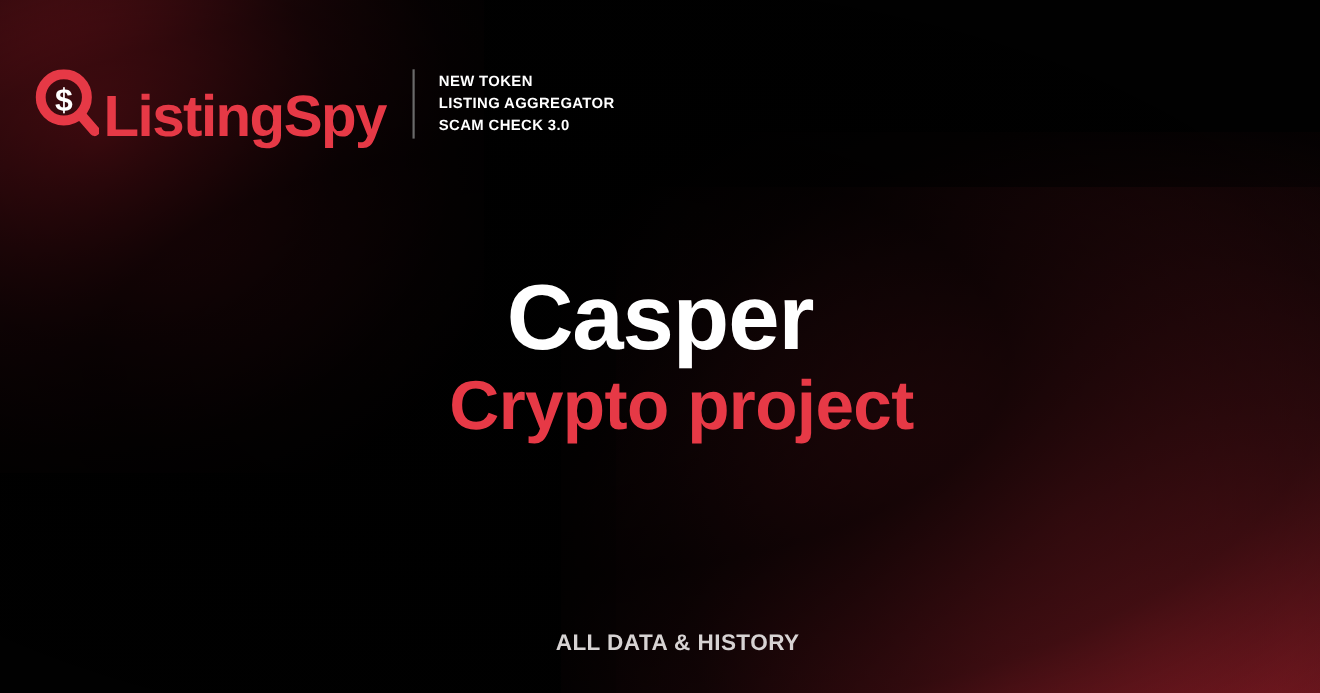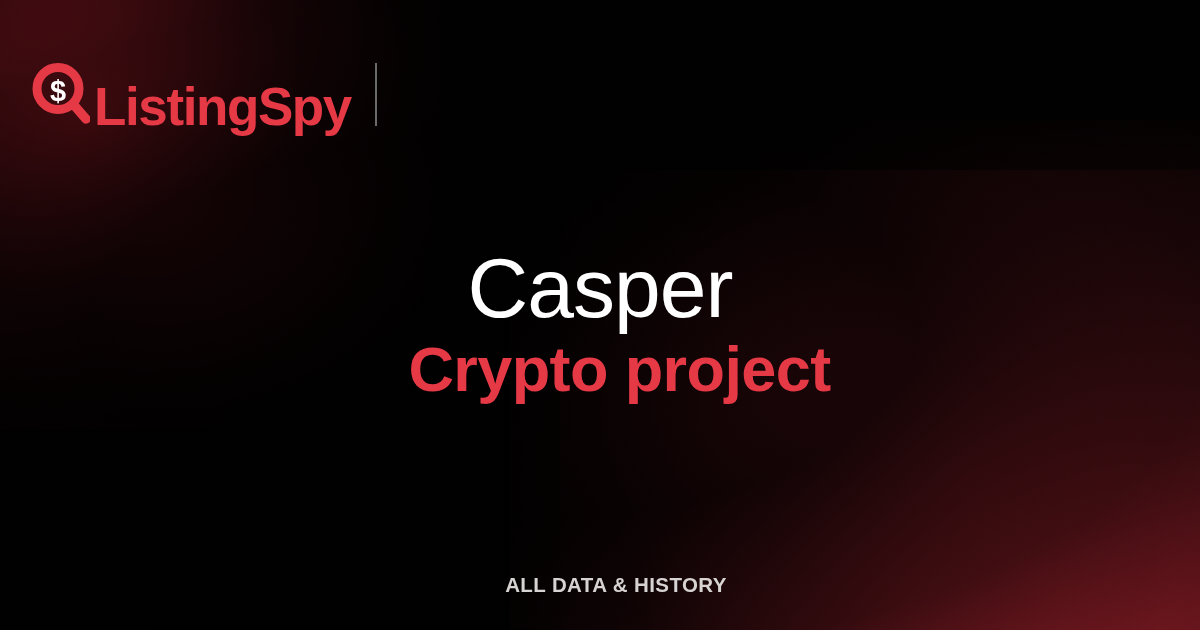--- a/index.html
+++ b/index.html
@@ -119,21 +119,21 @@
   #hero {
     position: absolute;
     left: 0;
     top: 246px;
     width: 1200px;
     text-align: center;
     z-index: 5;
   }
   #hero-title {
     font-size: 84px;
-    font-weight: normal;
+    font-weight: bold;
     color: #ffffff;
     letter-spacing: -1px;
     line-height: 1.02;
     margin: 0;
   }
   #hero-subtitle {
     font-size: 63px;
     font-weight: bold;
     letter-spacing: -0.6px;
     line-height: 1.05;
@@ -170,20 +170,25 @@
     <svg id="logo-mark" viewBox="0 0 58 62">
       <circle cx="26" cy="25.5" r="21" fill="none" stroke="#e63946" stroke-width="9"></circle>
       <line x1="41" y1="41" x2="54" y2="56" stroke="#e63946" stroke-width="9.5" stroke-linecap="round"></line>
       <text x="26" y="37.5" font-family="'Liberation Sans', sans-serif" font-size="29" font-weight="bold" fill="#ffffff" text-anchor="middle">$</text>
     </svg>
 
     <div id="logo-wordmark" style="color:#e63946">ListingSpy</div>
 
     <div id="logo-divider"></div>
 
+    <div id="tagline">
+      <span>NEW TOKEN</span>
+      <span>LISTING AGGREGATOR</span>
+      <span>SCAM CHECK 3.0</span>
+    </div>
 
   </div>
 
   <div id="hero">
     <div id="hero-title">Casper</div>
     <div id="hero-subtitle" style="color:#e63946">Crypto project</div>
   </div>
 
   <div id="footer">ALL DATA &amp; HISTORY</div>
 

